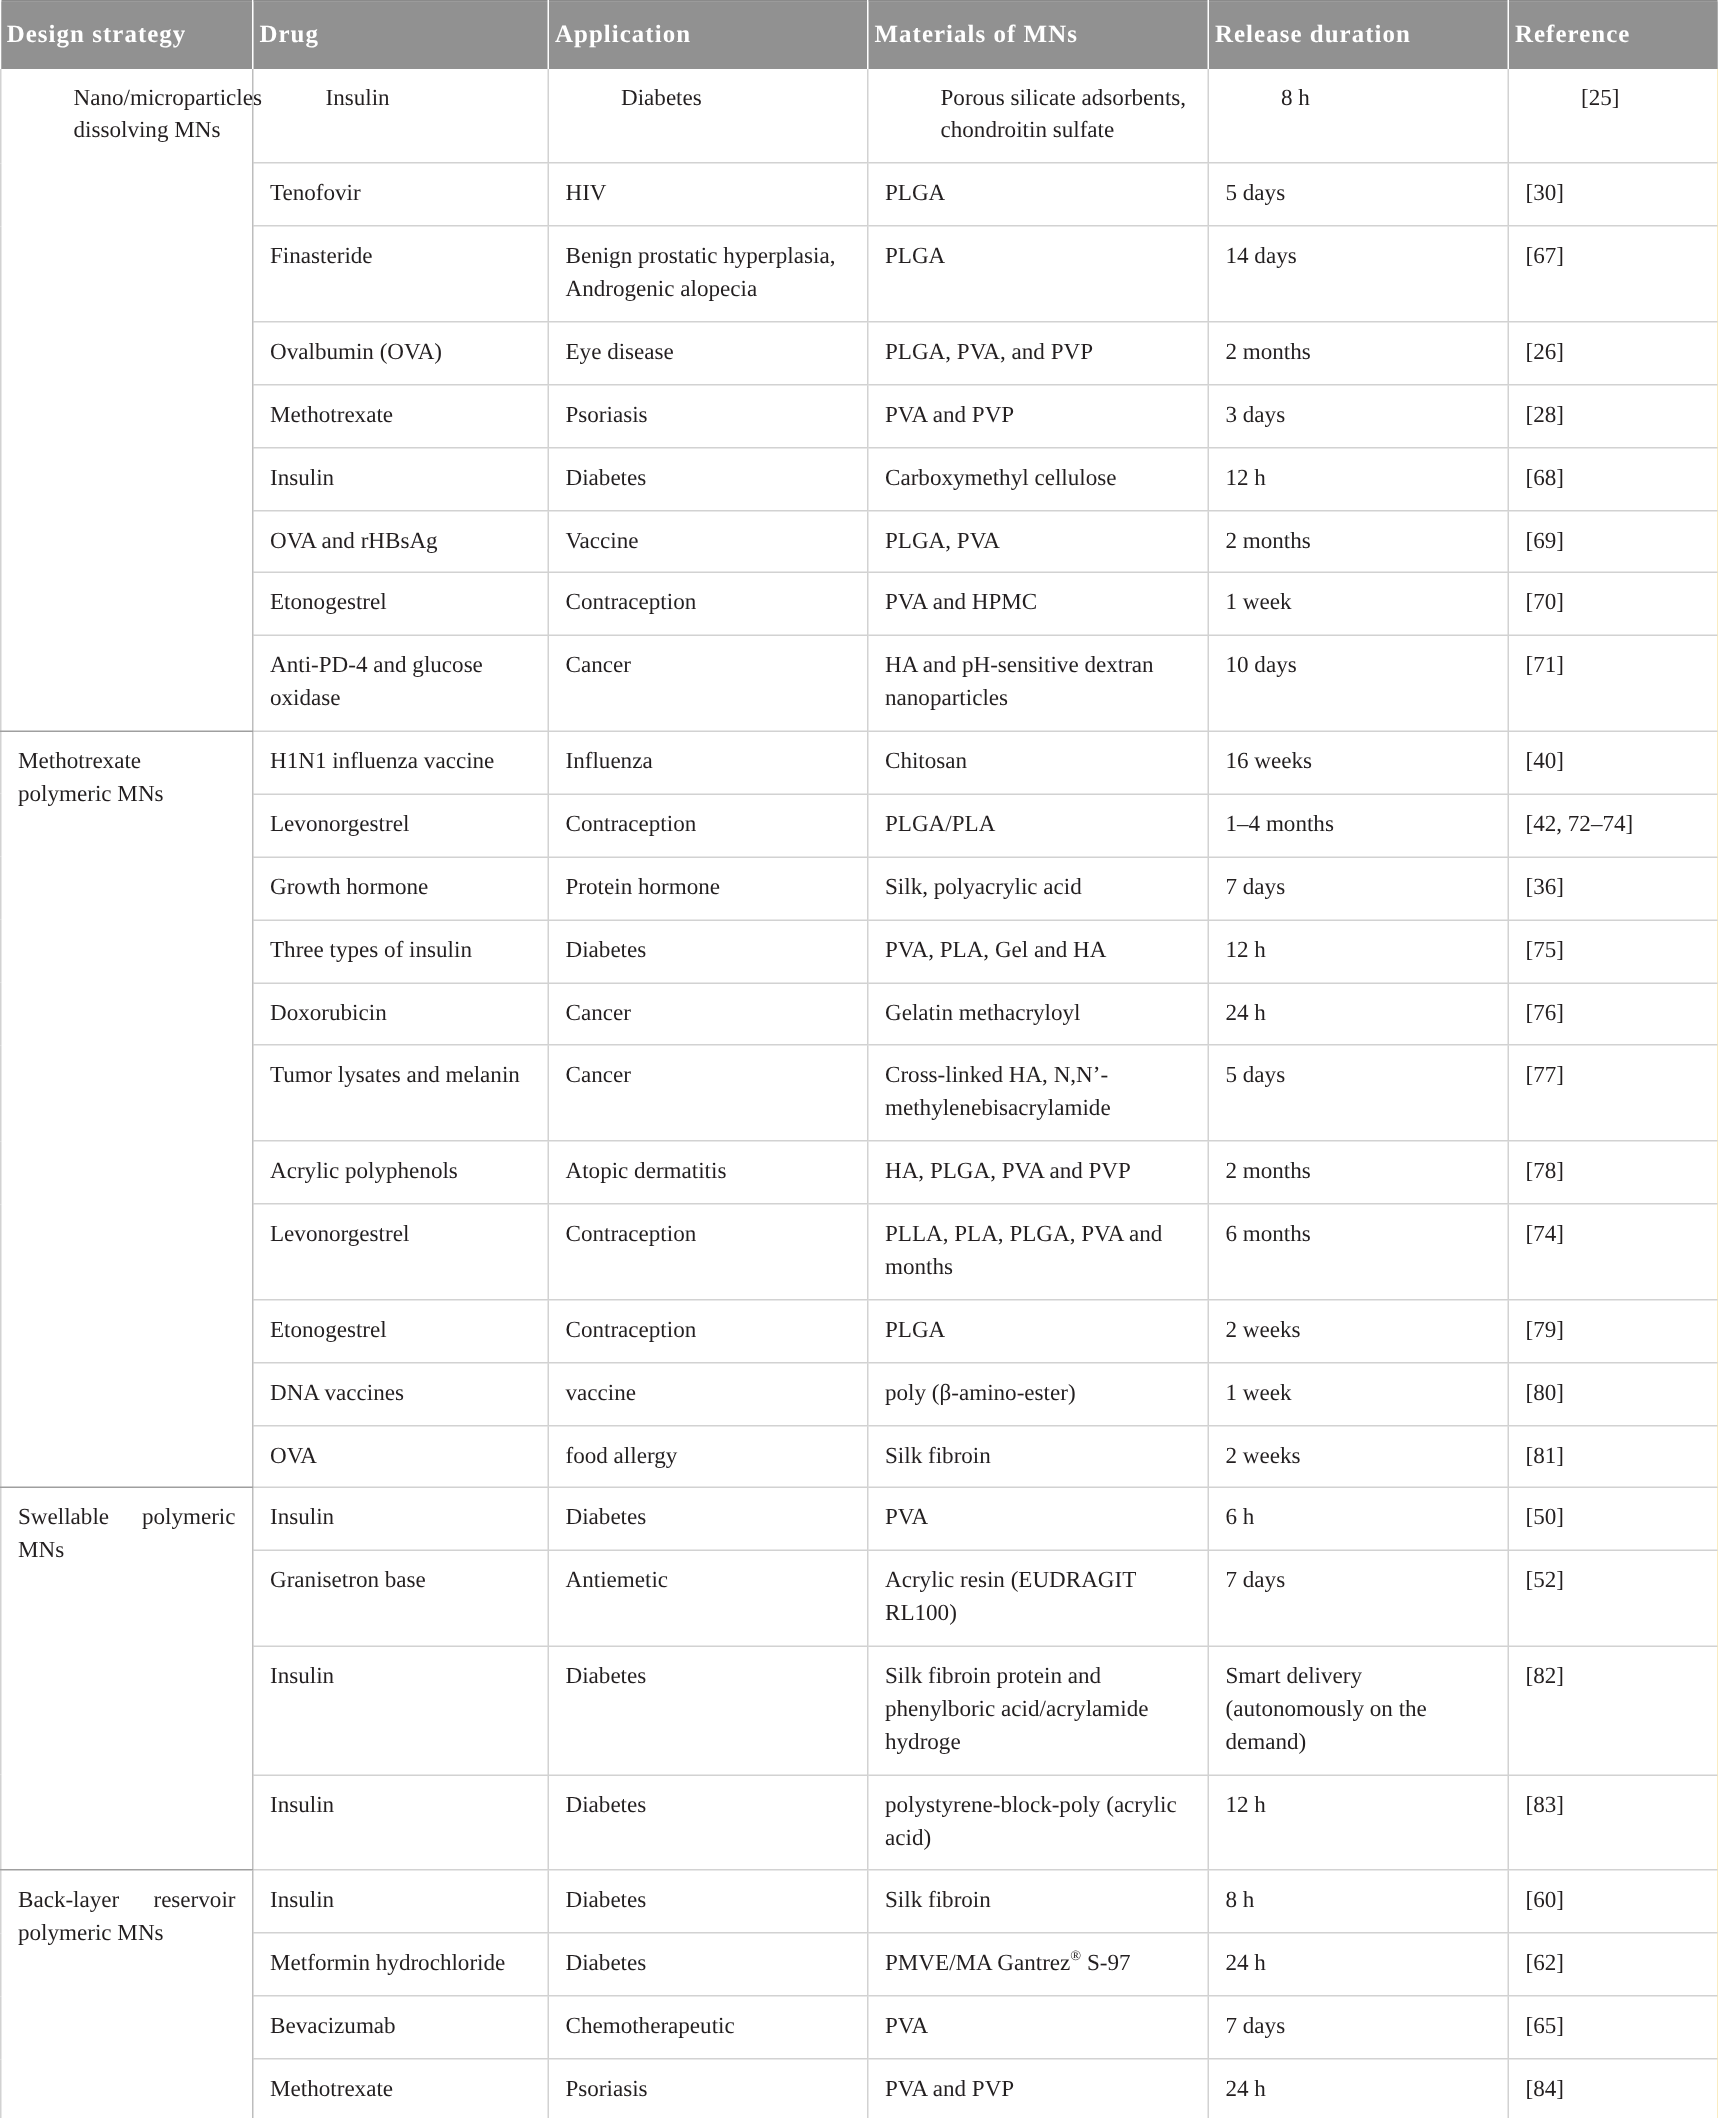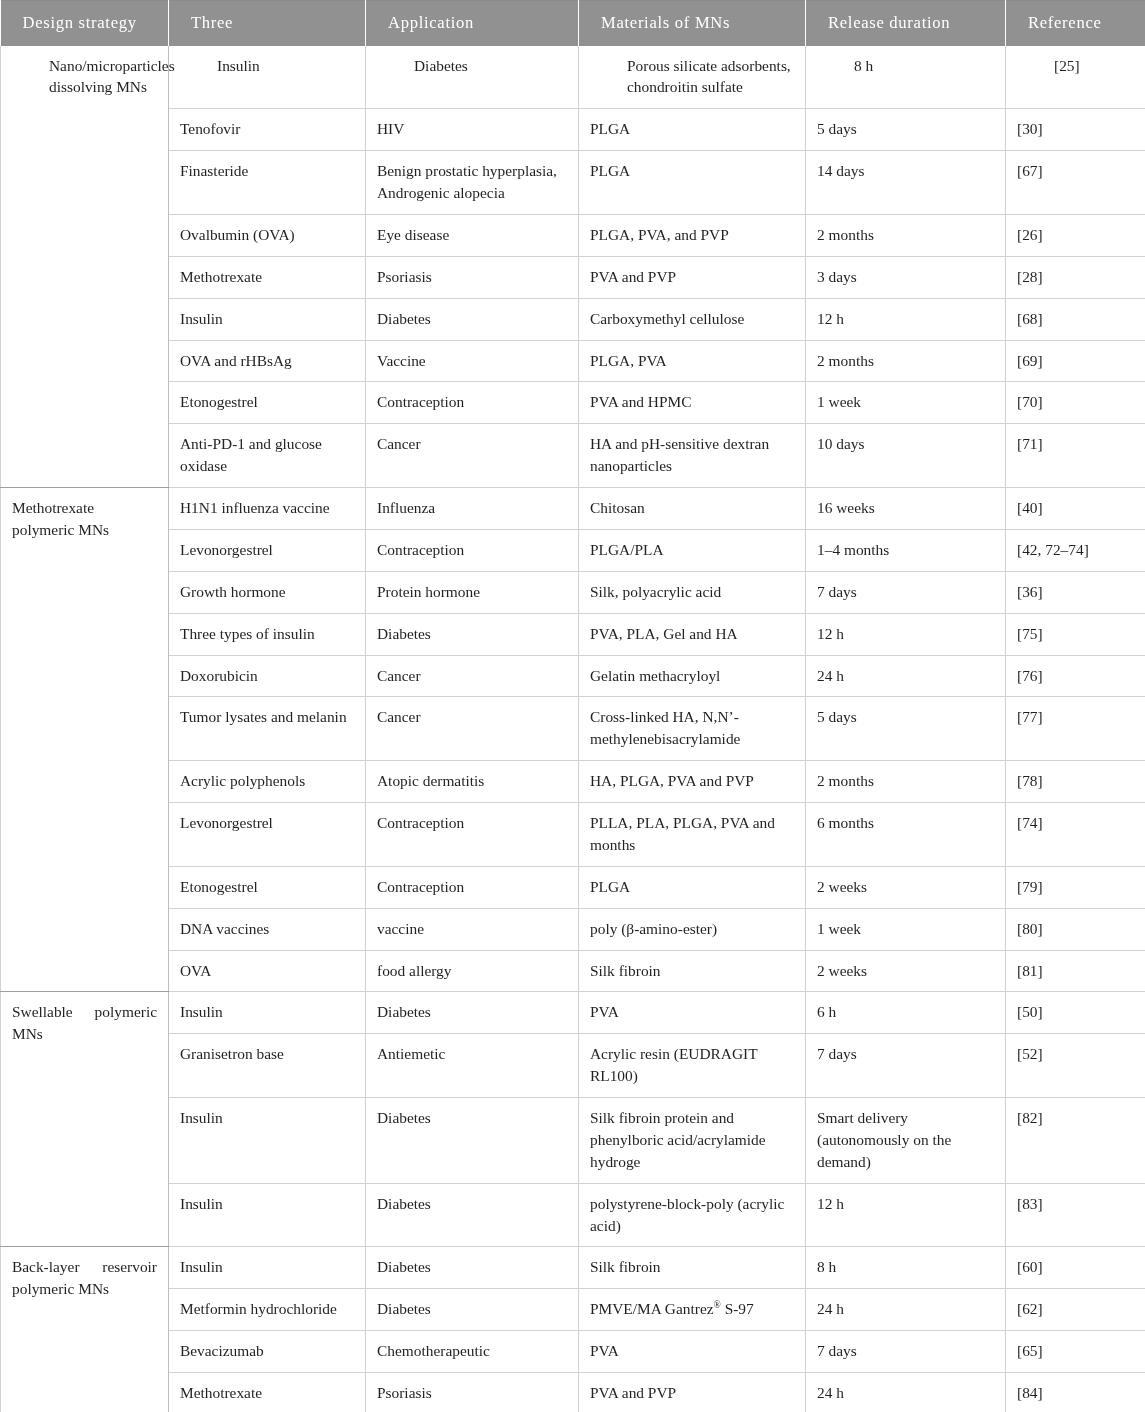--- a/index.html
+++ b/index.html
@@ -37,26 +37,26 @@
   col.c5 { width: 200px; }
   col.c6 { width: 140px; }
 
   
   thead tr {
     background: #919191;
   }
   thead th {
     background: #919191;
     color: #ffffff;
-    font-weight: normal;
+    font-weight: bold;
     font-size: 16.6px;
     letter-spacing: 0.7px;
     text-align: left;
     vertical-align: middle;
-    padding: 10px 10px 11px 22px;
+    padding: 10px 10px 11px 4px;
     height: 39px;
     box-sizing: border-box;
     border-right: 1px solid #ffffff;
     border-top: 1px solid #8a8a8a;
   }
   thead th:last-child {
     border-right: none;
   }
 
   
@@ -109,21 +109,21 @@
       <col class="c1">
         <col class="c2">
         <col class="c3">
         <col class="c4">
         <col class="c5">
         <col class="c6">
     </colgroup>
     <thead>
       <tr id="header-row">
           <th>Design strategy</th>
-          <th>Three</th>
+          <th>Drug</th>
           <th>Application</th>
           <th>Materials of MNs</th>
           <th>Release duration</th>
           <th>Reference</th>
         </tr>
     </thead>
     <tbody id="table-body">
         <tr class="group-start">
           <td class="strategy justified" rowspan="9">Nano/microparticles dissolving MNs</td>
           <td>Insulin</td>
@@ -175,21 +175,21 @@
           <td>[69]</td>
         </tr>
         <tr>
           <td>Etonogestrel</td>
           <td>Contraception</td>
           <td>PVA and HPMC</td>
           <td>1 week</td>
           <td>[70]</td>
         </tr>
         <tr>
-          <td>Anti-PD-1 and glucose oxidase</td>
+          <td>Anti-PD-4 and glucose oxidase</td>
           <td>Cancer</td>
           <td>HA and pH-sensitive dextran nanoparticles</td>
           <td>10 days</td>
           <td>[71]</td>
         </tr>
         <tr class="group-start">
           <td class="strategy justified" rowspan="11">Methotrexate polymeric MNs</td>
           <td>H1N1 influenza vaccine</td>
           <td>Influenza</td>
           <td>Chitosan</td>

